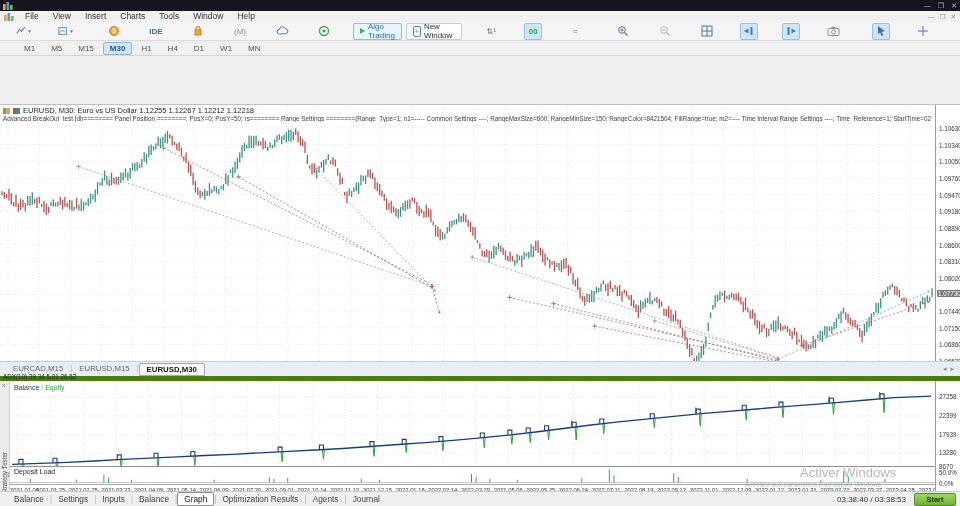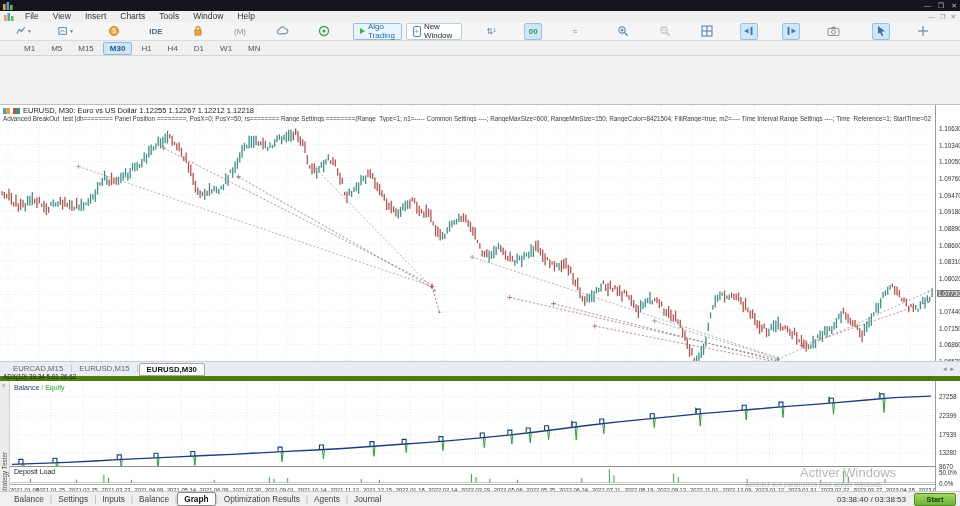--- a/index.html
+++ b/index.html
@@ -78,21 +78,21 @@
   #date-axis{position:absolute;left:10px;top:103px;width:925px;height:11px;border-top:1px solid #aaa;font-size:5.8px;color:#333;}
   .dl{position:absolute;top:2px;width:44px;text-align:center;white-space:nowrap;}
   #tester-right{position:absolute;left:935px;top:0;width:25px;height:115px;background:#fff;border-left:1px solid #9a9a9a;box-sizing:border-box;font-size:6.3px;color:#333;}
   .trl{position:absolute;left:3px;white-space:nowrap;}
   #watermark1{position:absolute;left:800px;top:84px;font-size:13px;color:rgba(120,120,125,.55);z-index:4;}
   #watermark2{position:absolute;left:745px;top:100px;font-size:6.5px;color:rgba(120,120,125,.45);z-index:4;white-space:nowrap;}
   
   #tester-tabs{left:0;top:491px;width:960px;height:15px;background:#f0f0f0;border-top:1px solid #c8c8c8;
                display:flex;align-items:center;padding-left:8px;box-sizing:border-box;font-size:8.3px;color:#444;}
   .ttab{padding:1px 6px;}
-  .ttab.active{background:#fff;border:1px solid #8a8a8a;border-radius:2px;font-weight:bold;color:#111;}
+  .ttab.active{background:#fff;border:1px solid #8a8a8a;border-radius:2px;font-weight:normal;color:#111;}
   .ttab-sep{color:#b5b5b5;}
   #elapsed{margin-left:auto;margin-right:8px;font-size:8px;color:#333;}
   #start-btn{width:40px;height:11px;margin-right:4px;background:linear-gradient(#a2d762,#6db236);
              border:1px solid #4e8f25;border-radius:2px;color:#103a00;font-size:7.5px;font-weight:bold;
              display:flex;align-items:center;justify-content:center;}
   svg{display:block;}
 </style>
 </head>
 <body>
 

